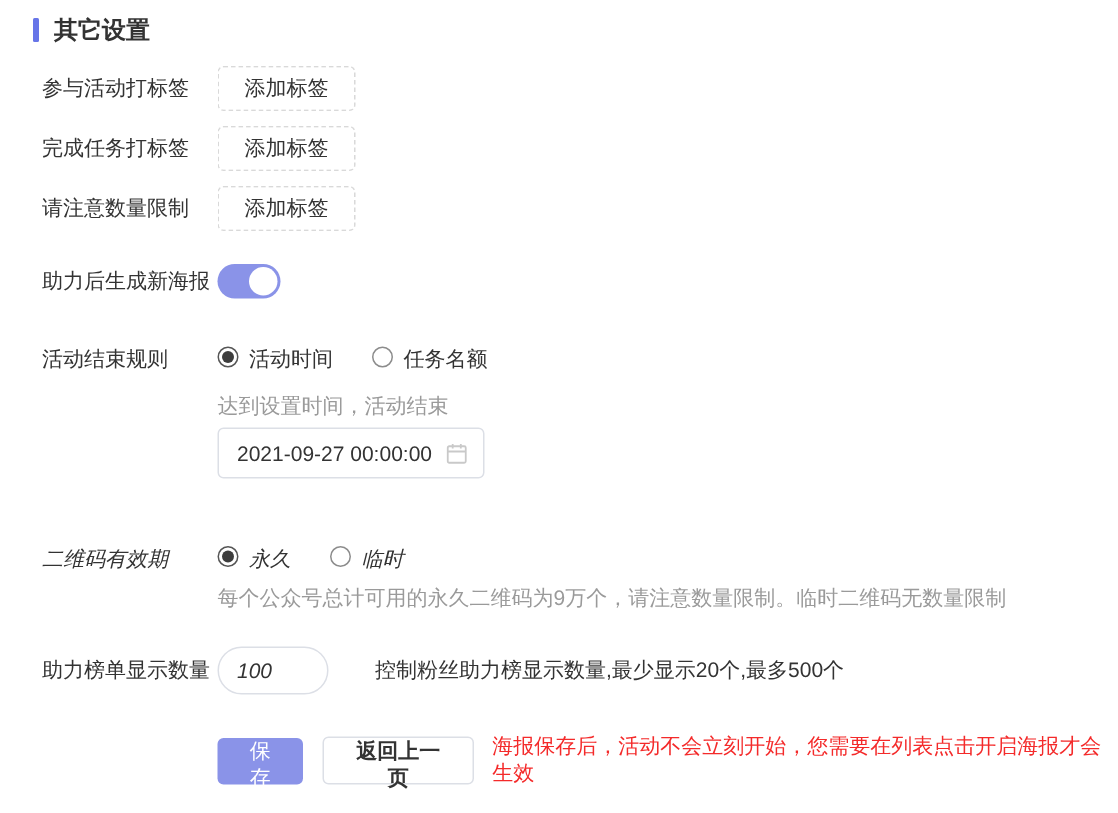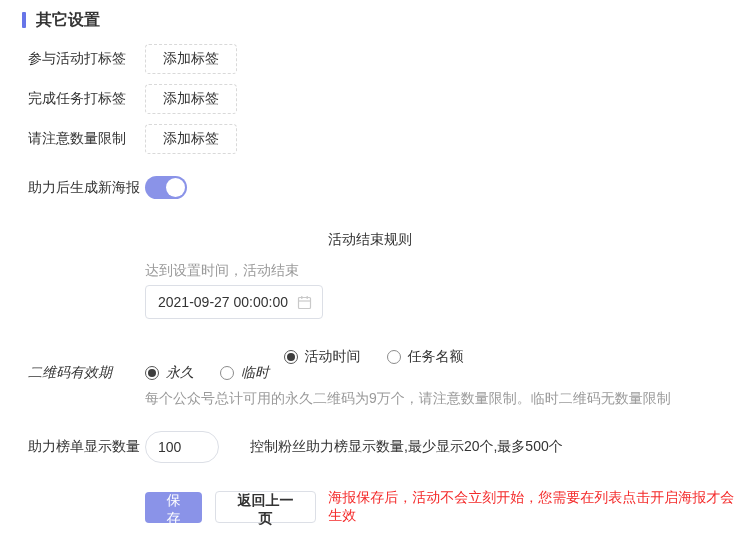--- a/index.html
+++ b/index.html
@@ -8,36 +8,36 @@
   .container { padding: 10px 0 0 22px; }
 
   .section-title { display: flex; align-items: center; height: 20px; margin-bottom: 14px; text-align: right; }
   .section-title .bar { width: 4px; height: 16px; background: #6775e8; border-radius: 1px; }
   .section-title .txt { font-size: 16px; font-weight: bold; color: #333; margin-left: 10px; }
 
   .form-row { display: flex; align-items: center; margin-left: 6px; }
   .form-label { width: 117px; flex: 0 0 117px; color: #333; font-size: 14px; }
   .row-tag { height: 30px; margin-bottom: 10px; }
   .row-toggle { height: 23px; margin-top: 22px; }
-  .row-endrule { height: 17px; margin-top: 32px; flex-direction: column; }
+  .row-endrule { height: 17px; margin-top: 32px; }
   .row-qr { height: 17px; margin-top: 45px; font-style: italic; }
   .row-rank { height: 32px; margin-top: 25px; }
   .row-footer { height: 32px; margin-top: 28px; }
 
   .dashed-btn {
     height: 30px; padding: 0 17px; border: 1px dashed #d9d9d9; border-radius: 4px;
     background: #fff; color: #333; font-size: 14px; cursor: pointer;
     font-family: "Liberation Sans", sans-serif;
   }
 
   .toggle { position: relative; width: 42px; height: 23px; border-radius: 12px; background: #8a93e8; cursor: pointer; }
   .toggle .knob { position: absolute; top: 2px; right: 2px; width: 19px; height: 19px; border-radius: 50%; background: #ffffff; }
 
   .radio-group { display: flex; align-items: center; }
-  .radio-item { display: flex; align-items: center; margin-right: 26px; cursor: pointer; }
+  .radio-item { display: flex; align-items: flex-start; margin-right: 26px; cursor: pointer; }
   .radio-circle { width: 14px; height: 14px; border: 1px solid #8c8c8c; border-radius: 50%; position: relative; background: #fff; }
   .radio-circle.checked { border-color: #555; }
   .radio-circle.checked::after { content: ""; position: absolute; left: 2px; top: 2px; width: 8px; height: 8px; border-radius: 50%; background: #3d3d3d; }
   .radio-label { margin-left: 7px; color: #333; }
 
   .sub-line { margin-left: 123px; color: #9a9a9a; font-size: 14px; }
   .hint-time { margin-top: 14px; height: 16px; }
   .hint-qr { margin-top: 9px; height: 16px; }
 
   .date-input {
@@ -45,20 +45,21 @@
     border: 1px solid #dcdfe6; border-radius: 4px; background: #fff;
     display: flex; align-items: center; justify-content: space-between;
     padding: 0 10px 0 12px; cursor: pointer;
   }
   .date-input .val { color: #333; font-size: 14px; }
 
   .num-input {
     width: 74px; height: 32px; border: 1px solid #dcdfe6; border-radius: 16px;
     padding: 0 0 0 12px; font-size: 14px; color: #333; outline: none;
     font-family: "Liberation Sans", sans-serif;
+    font-style: italic;
   }
   .rank-hint { margin-left: 31px; color: #333; font-size: 14px; }
 
   .save-btn {
     height: 31px; padding: 0 15px; background: #8a93e8; border: none; border-radius: 4px;
     color: #ffffff; font-size: 14px; cursor: pointer; font-family: "Liberation Sans", sans-serif;
   }
   .back-btn {
     height: 32px; padding: 0 16px; margin-left: 13px; background: #ffffff;
     border: 1px solid #dcdfe6; border-radius: 4px; color: #333; font-size: 14px; cursor: pointer;

